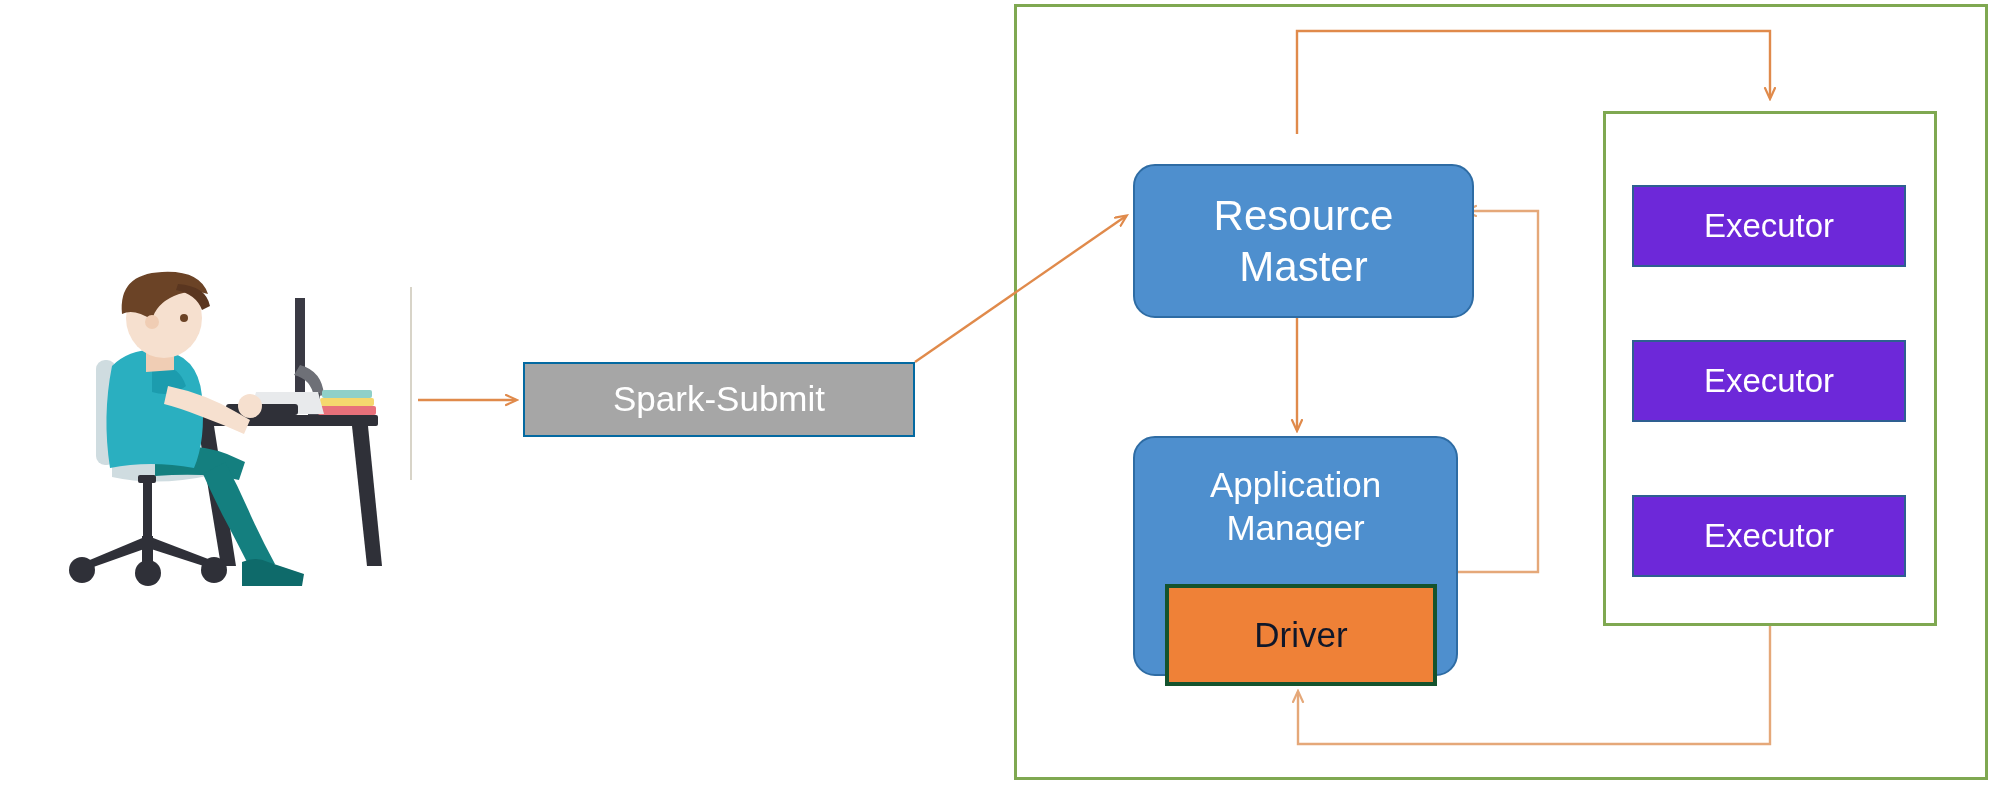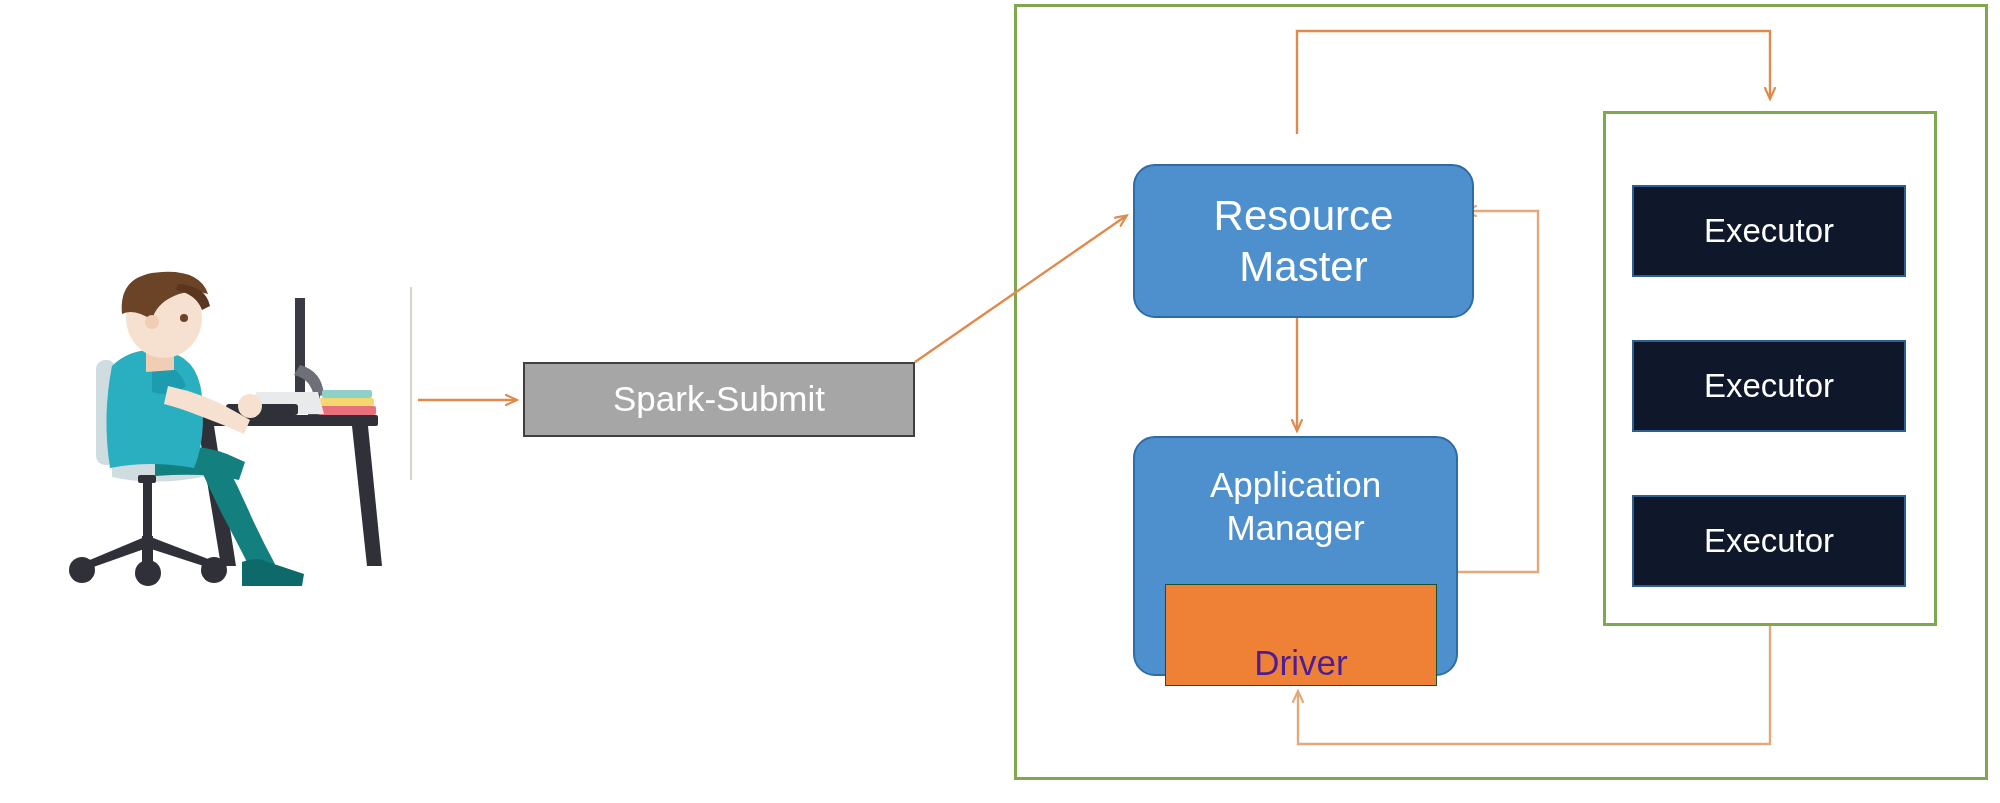--- a/index.html
+++ b/index.html
@@ -63,41 +63,41 @@
   #am-label {
     width: 100%;
   }
   #driver {
     position: absolute;
     left: 30px;
     top: 146px;
     width: 272px;
     height: 102px;
     background: #EF8137;
-    border: 1px solid #14532d;
+    border: 4px solid #14532d;
     display: flex;
-    align-items: flex-end;
+    align-items: center;
     justify-content: center;
     font-size: 35px;
-    color: #4c1d95;
+    color: #0f172a;
     box-sizing: border-box;
   }
   #spark-submit {
     left: 523px;
     top: 362px;
     width: 392px;
     height: 75px;
     background: #A6A6A6;
-    border: 2px solid #404040;
+    border: 2px solid #0369a1;
     font-size: 35px;
   }
   .executor {
     width: 274px;
-    height: 92px;
-    background: #0f172a;
+    height: 82px;
+    background: #6d28d9;
     border: 2px solid #2E5F91;
     font-size: 33px;
   }
   #executor-0 { left: 1632px; top: 185px; }
   #executor-1 { left: 1632px; top: 340px; }
   #executor-2 { left: 1632px; top: 495px; }
   #cluster-container {
     position: absolute;
     box-sizing: border-box;
     left: 1014px;

